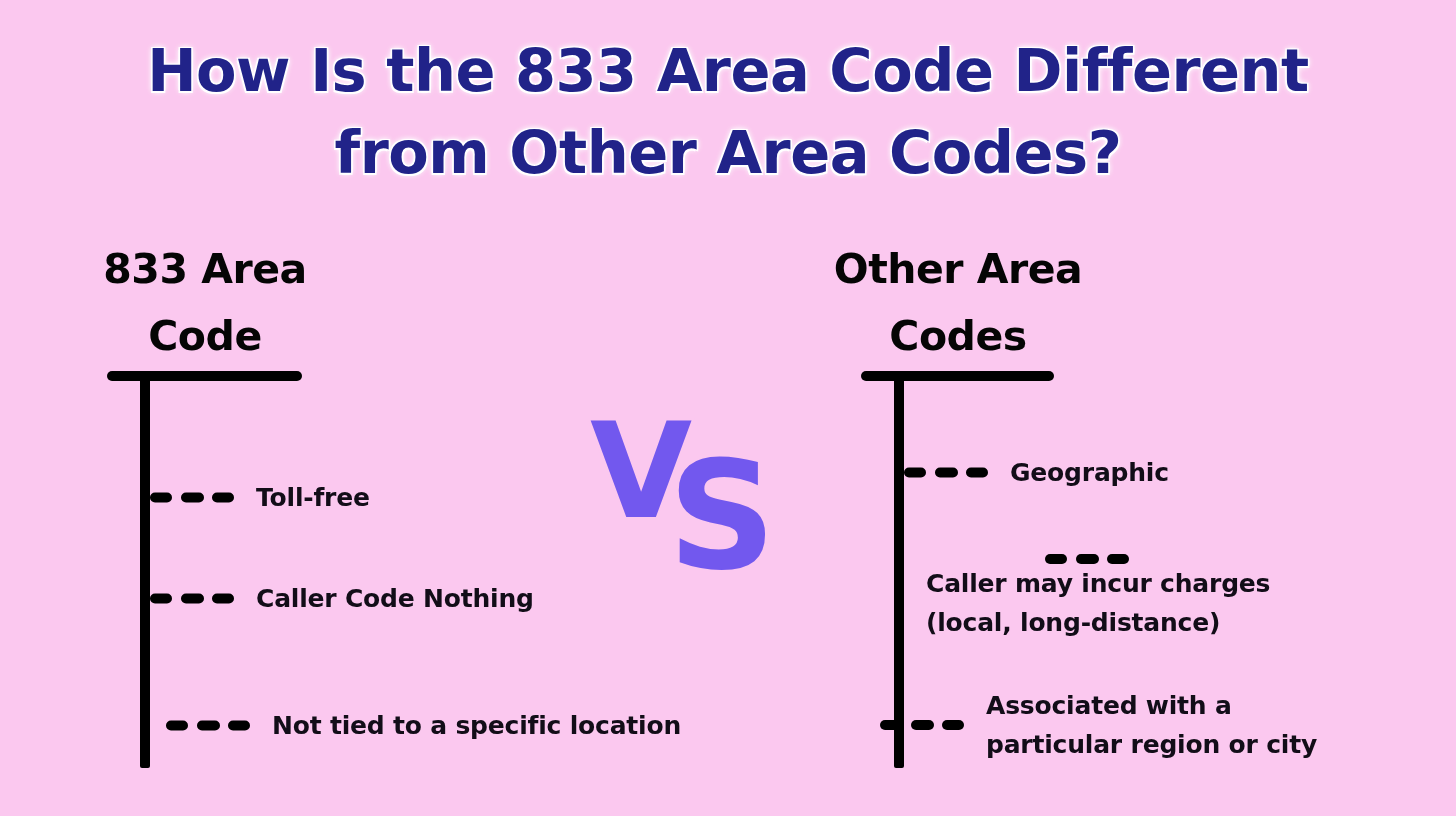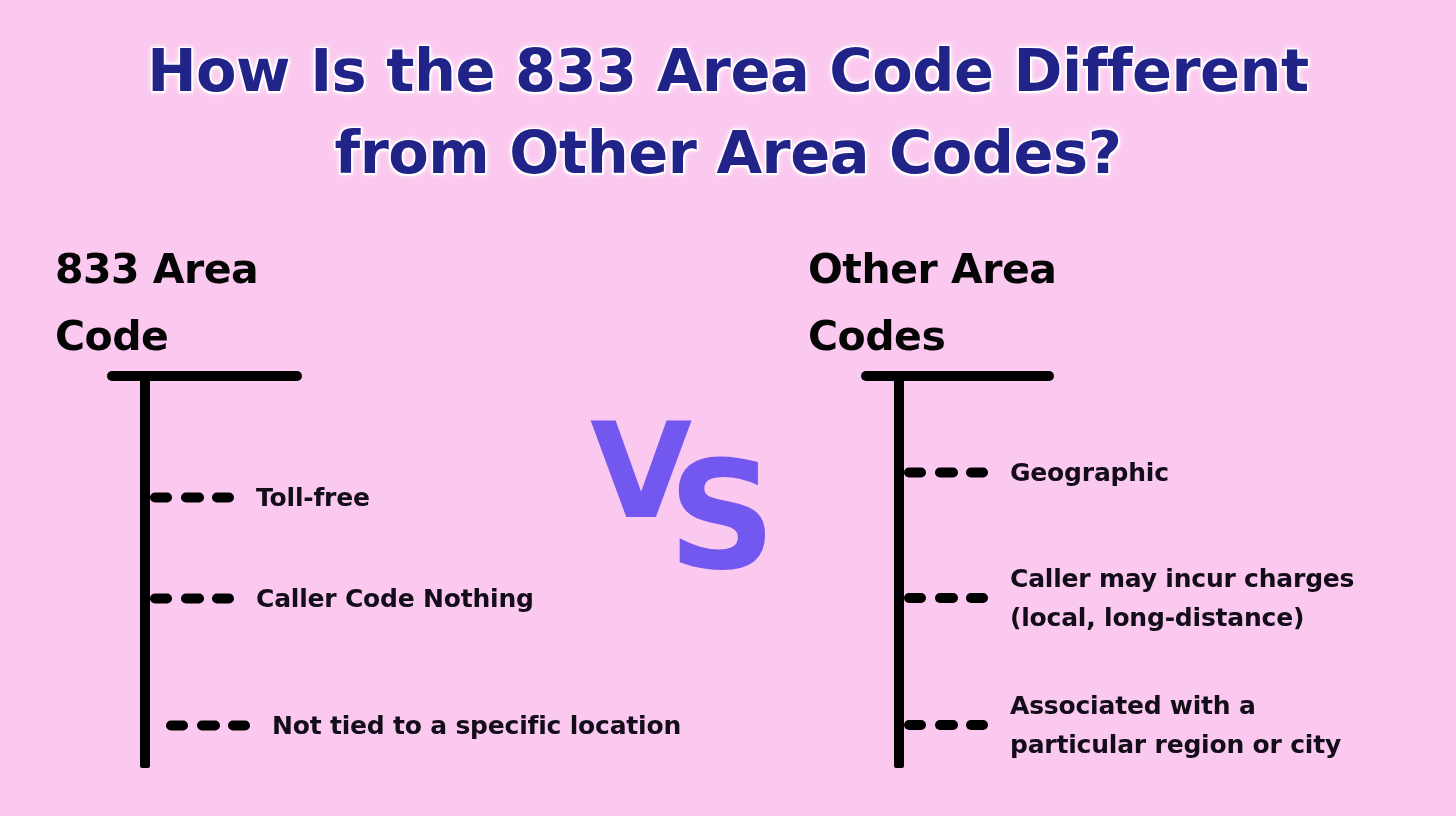--- a/index.html
+++ b/index.html
@@ -38,20 +38,21 @@
        1.5px 1.5px 0 #ffffff,
       -1.5px 1.5px 0 #ffffff,
        1.5px -1.5px 0 #ffffff,
       -1.5px -1.5px 0 #ffffff;
     white-space: pre-line;
   }
 
   
   .col-header {
     position: absolute;
+    text-align: center;
     color: #050505;
     font-family: "DejaVu Sans", sans-serif;
     font-weight: bold;
     font-size: 41px;
     line-height: 67px;
     letter-spacing: -0.5px;
     white-space: pre-line;
   }
   #header-left  { left: 55px;  top: 236px; width: 300px; }
   #header-right { left: 808px; top: 236px; width: 300px; }
@@ -112,22 +113,22 @@
     margin-left: 22px;
   }
 
   
   #branch-l-0 { left: 150px; top: 497px; transform: translateY(-50%); }
   #branch-l-1 { left: 150px; top: 598px; transform: translateY(-50%); }
   #branch-l-2 { left: 166px; top: 725px; transform: translateY(-50%); }
 
   
   #branch-r-0 { left: 904px; top: 472px; transform: translateY(-50%); justify-content: space-between; }
-  #branch-r-1 { left: 904px; top: 598px; transform: translateY(-50%); }
-  #branch-r-2 { left: 904px; top: 725px; transform: translateY(-50%); }
+  #branch-r-1 { left: 904px; top: 598px; transform: translateY(-50%); flex-direction: column; }
+  #branch-r-2 { left: 880px; top: 725px; transform: translateY(-50%); }
 
   
   #vs-badge {
     position: absolute;
     left: 590px;
     top: 405px;
     width: 200px;
     height: 165px;
   }
   #vs-badge .vs-letter {

